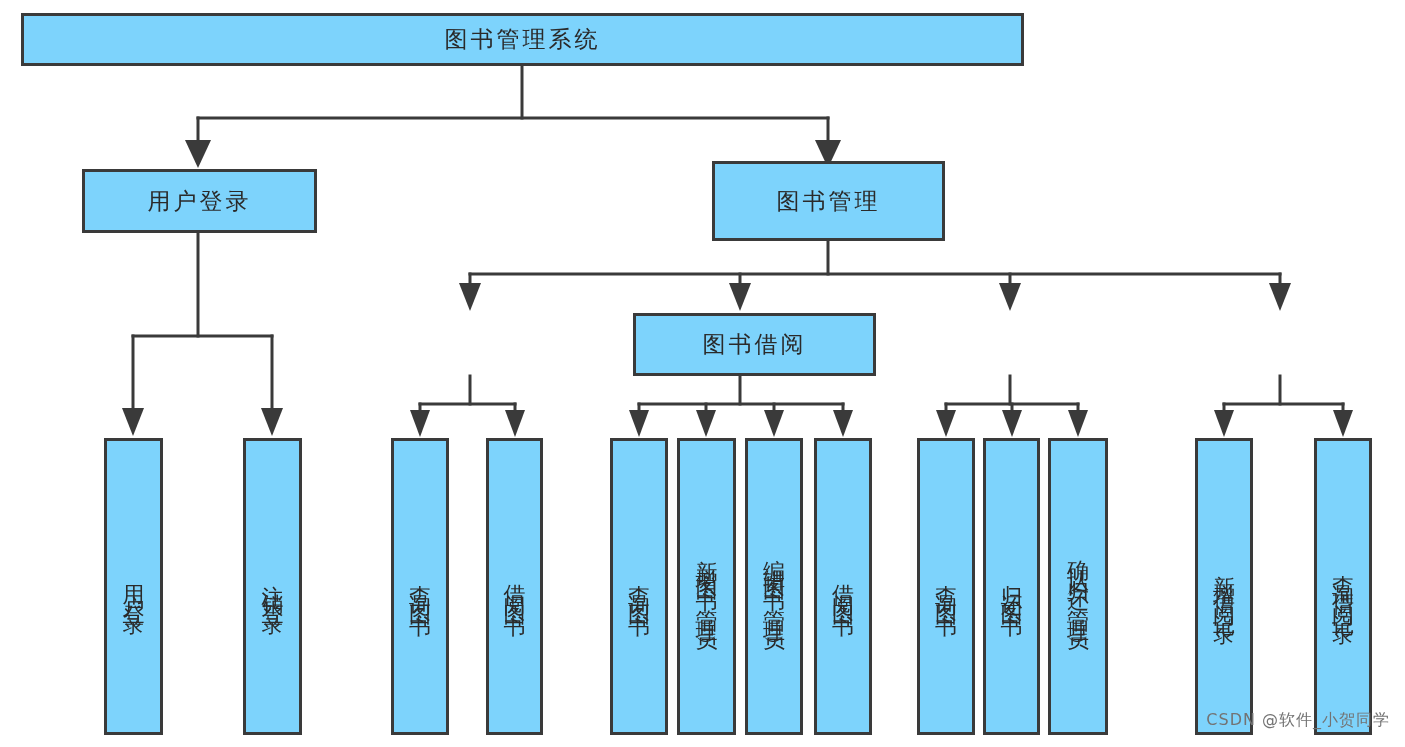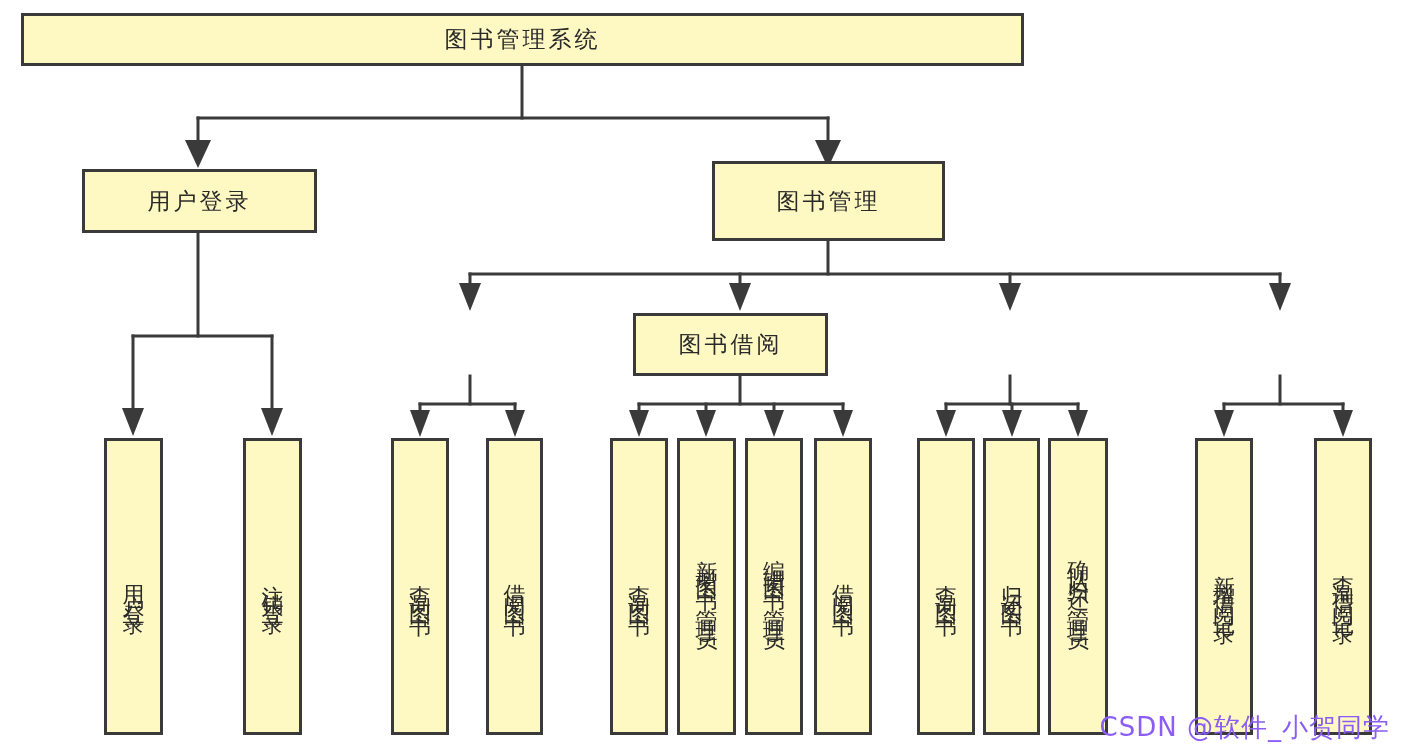--- a/index.html
+++ b/index.html
@@ -13,21 +13,21 @@
   }
   #connectors {
     position: absolute;
     left: 0; top: 0;
     z-index: 1;
   }
   .node {
     position: absolute;
     box-sizing: border-box;
     border: 3px solid #3a3a3a;
-    background: #fef9c3;
+    background: #7dd3fc;
     color: #2a2a2a;
     display: flex;
     align-items: center;
     justify-content: center;
     z-index: 2;
   }
   .hbox {
     font-size: 23px;
     letter-spacing: 3px;
     white-space: nowrap;
@@ -39,23 +39,23 @@
     letter-spacing: 10px;
     line-height: 1;
     color: #2a2a2a;
   }
   .leaf { top: 438px; height: 297px; }
   #watermark {
     position: absolute;
     z-index: 5;
     top: 710px;
     right: 15px;
-    font-size: 26px;
+    font-size: 16px;
     letter-spacing: 1px;
-    color: #8b5cf6;
+    color: #737373;
     white-space: nowrap;
   }
 </style>
 </head>
 <body>
 
 <div id="stage">
 
   <svg id="connectors" width="1405" height="747" viewBox="0 0 1405 747">
 
@@ -145,21 +145,21 @@
       <polygon points="1214,410 1234,410 1224,437"></polygon>
       <polygon points="1333,410 1353,410 1343,437"></polygon>
     </g>
   </svg>
 
   <div class="node hbox" style="left:21px; top:13px; width:1003px; height:53px;">图书管理系统</div>
 
   <div class="node hbox" style="left:82px; top:169px; width:235px; height:64px;">用户登录</div>
   <div class="node hbox" style="left:712px; top:161px; width:233px; height:80px;">图书管理</div>
 
-  <div class="node hbox" style="left:633px; top:313px; width:195px; height:63px;">图书借阅</div>
+  <div class="node hbox" style="left:633px; top:313px; width:243px; height:63px;">图书借阅</div>
 
   <div class="node vbox leaf" style="left:104px; width:59px;">
     <span class="vtext">用户登录</span>
   </div>
   <div class="node vbox leaf" style="left:243px; width:59px;">
     <span class="vtext">注销登录</span>
   </div>
 
   <div class="node vbox leaf" style="left:391px; width:58px;">
     <span class="vtext">查询图书</span>

